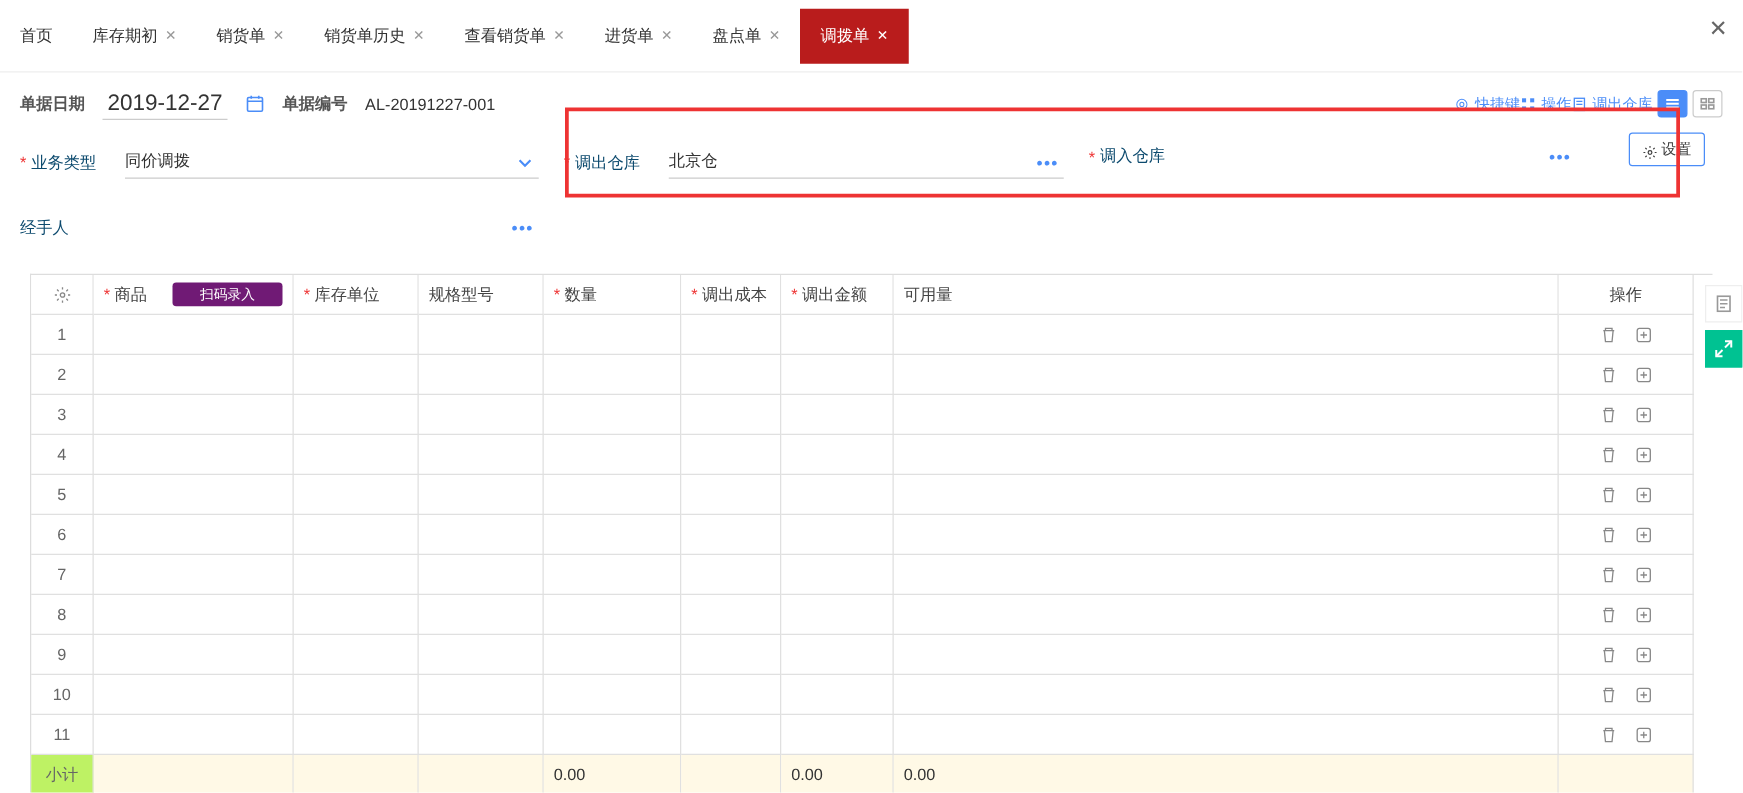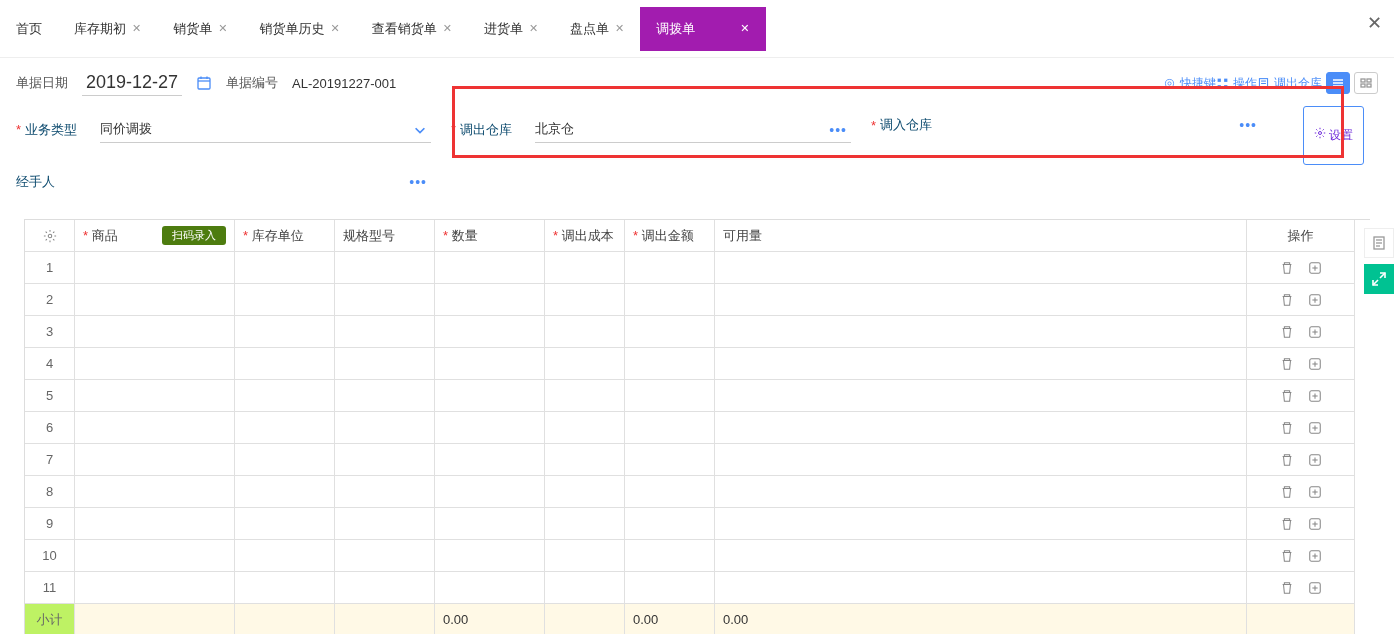--- a/index.html
+++ b/index.html
@@ -1,52 +1,52 @@
 <!DOCTYPE html>
 <html><head>
   <meta charset="utf-8">
   <style>
     * { box-sizing: border-box; margin: 0; padding: 0; }
     body { font-family: -apple-system, "Microsoft YaHei", Arial, sans-serif; font-size: 13px; color: #333; background: #fff; width: 1394px; height: 634px; overflow: hidden; position: relative; }
     
     .tab-bar { display: flex; align-items: center; height: 58px; border-bottom: 1px solid #eee; }
     .tab { display: flex; align-items: center; padding: 0 16px; height: 44px; cursor: pointer; color: #333; }
-    .tab.active { background: #a21caf; color: #fff; gap: 39px; }
+    .tab.active { background: #b91c1c; color: #fff; }
     .tab-close { margin-left: 6px; font-size: 11px; color: #999; }
     .tab.active .tab-close { color: #fff; }
     .global-close { position: absolute; right: 12px; top: 12px; font-size: 18px; color: #666; cursor: pointer; }
     
     .header-bar { display: flex; align-items: center; padding: 12px 16px; gap: 14px; }
-    .header-label { color: #555; }
+    .header-label { color: #555; font-weight: bold; }
     .date-val { font-size: 18px; color: #333; border-bottom: 1px solid #ccc; padding: 2px 4px; }
     .cal-icon { color: #4b8df8; }
     .header-right { margin-left: auto; display: flex; gap: 0; align-items: center; }
     .hr-item { color: #4b8df8; display: flex; align-items: center; gap: 4px; cursor: pointer; font-size: 12px; }
     .view-toggle { display: flex; gap: 4px; margin-left: 4px; }
     .vt-btn { width: 24px; height: 22px; border: 1px solid #ccc; border-radius: 3px; display:flex; align-items:center; justify-content:center; cursor:pointer; }
     .vt-btn.on { background: #4b8df8; border-color:#4b8df8; color:#fff; }
     
     .form-row { display: flex; align-items: flex-start; padding: 8px 16px 28px 16px; gap: 20px; position: relative; }
     .form-col { display: flex; flex-direction: column; gap: 30px; width: 415px; }
     .field { display: flex; align-items: center; position: relative; }
     .req { color: #e33; margin-right: 4px; }
     .flabel { width: 75px; color: #0c4a6e; padding-right: 8px; }
     .fval { flex: 1; border-bottom: 1px solid #ccc; padding: 4px 0; color: #333; min-height: 22px; }
     .fval.placeholder { color: #bbb; }
     .dd-icon { position: absolute; right: 4px; color: #4b8df8; font-size: 14px; }
     .more-icon { position: absolute; right: 4px; color: #4b8df8; font-size: 14px; letter-spacing: 1px; }
     .red-box { position: absolute; border: 3px solid #e33; left: 452px; top: 86px; width: 892px; height: 72px; pointer-events: none; z-index: 5; }
-    .settings-btn { position:absolute; right: 30px; top: 106px; border:1px solid #4b8df8; color:#6d28d9; padding: 20px 10px; border-radius:3px; font-size:12px; cursor:pointer; display:flex; align-items:flex-start; gap:3px; }
+    .settings-btn { position:absolute; right: 30px; top: 106px; border:1px solid #4b8df8; color:#404040; padding: 4px 10px; border-radius:3px; font-size:12px; cursor:pointer; display:flex; align-items:flex-end; gap:3px; }
     
     .grid-wrap { margin: 0 24px; position: relative; }
     .grid { display: grid; grid-template-columns: 50px 160px 100px 100px 110px 80px 90px 532px 108px; border-top:1px solid #ddd; border-left:1px solid #ddd; }
     .gcell { border-right: 1px solid #e0e0e0; border-bottom: 1px solid #e0e0e0; padding: 6px 8px; min-height: 32px; display:flex; align-items:center; }
     .ghead { background: #fff; font-weight: 500; color: #444; position: relative; }
     .gear-cell { justify-content: center; color: #888; }
-    .scan-badge { background: #4d7c0f; color: #fff; font-size: 11px; padding: 2px 10px; border-radius: 3px; margin-left: auto; }
+    .scan-badge { background: #701a75; color: #fff; font-size: 11px; padding: 2px 22px; border-radius: 3px; margin-left: auto; }
     .rownum { justify-content: center; color: #666; }
     .opcell { justify-content: center; gap: 14px; color: #888; }
     .op-ic { cursor: pointer; display:inline-flex; }
     .num-right { justify-content: flex-start; }
     .scrollbar-h { height: 10px; background: #f0f0f0; border-radius: 5px; margin: 4px 8px 0 32px; position: relative; }
     .sb-thumb { position: absolute; left: 0; width: 90%; height: 100%; background: #ccc; border-radius:5px; }
     
     .side-icons { position: absolute; right: 0; top: 228px; display: flex; flex-direction:column; gap: 6px; }
     .side-ic { width: 30px; height: 30px; display:flex;align-items:center;justify-content:center; cursor:pointer; border:1px solid #eee; background:#fff; }
     .side-ic.green { background: #00C292; color:#fff; border-color:#00C292; }

